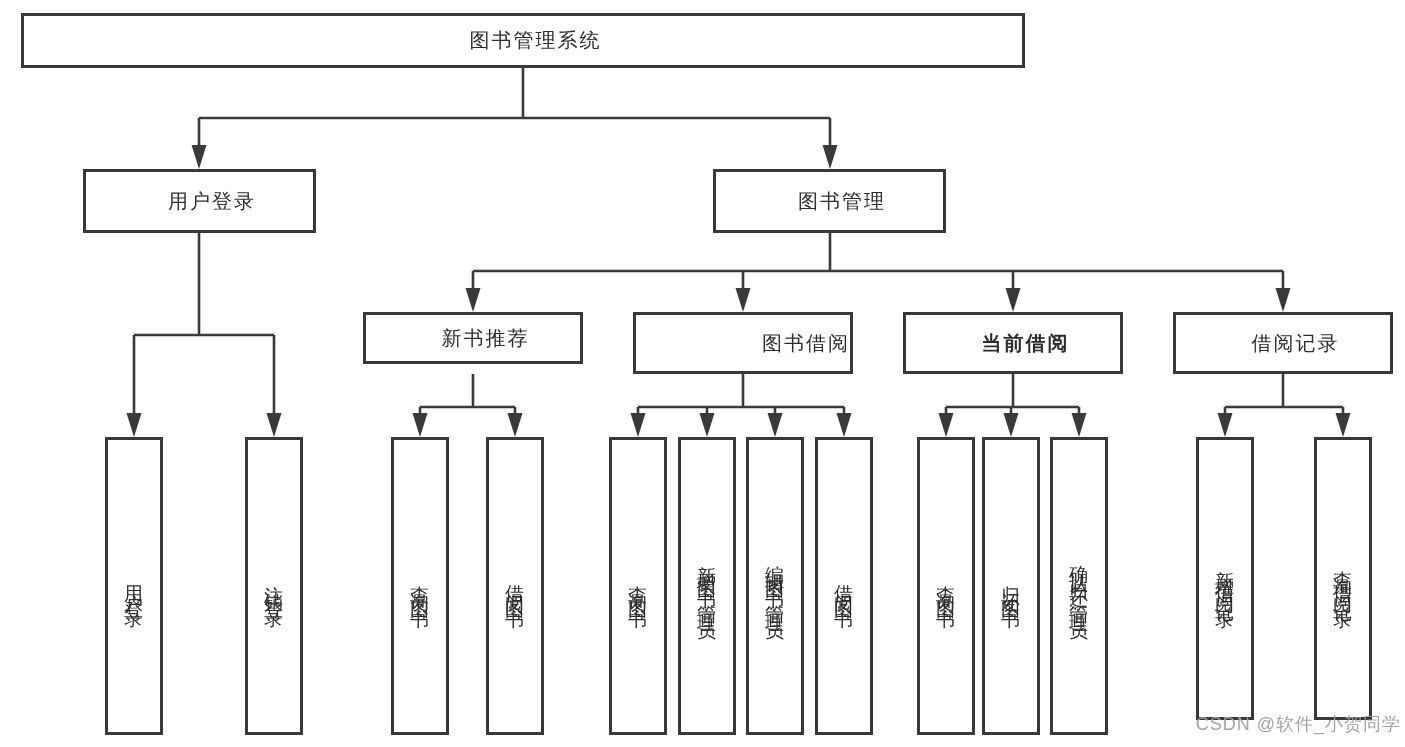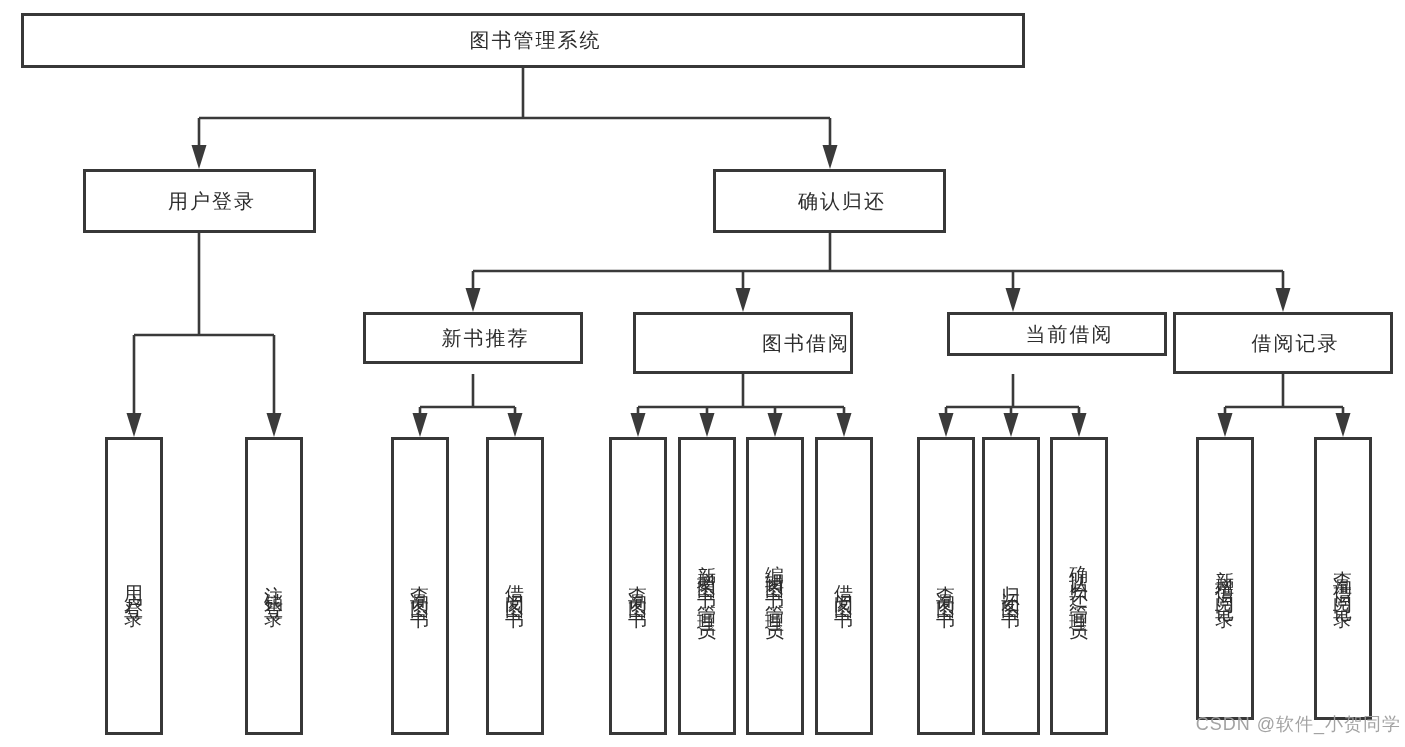--- a/index.html
+++ b/index.html
@@ -75,30 +75,30 @@
 </svg>
 
 <div class="node h" style="left:21px; top:13px; width:1004px; height:55px;">
   <span>图书管理系统</span>
 </div>
 
 <div class="node h" style="left:83px; top:169px; width:233px; height:64px;">
   <span>用户登录</span>
 </div>
 <div class="node h" style="left:713px; top:169px; width:233px; height:64px;">
-  <span>确认归还</span>
+  <span>图书管理</span>
 </div>
 
 <div class="node h" style="left:363px; top:312px; width:220px; height:52px;">
   <span>新书推荐</span>
 </div>
 <div class="node h" style="left:633px; top:312px; width:220px; height:62px;justify-content:flex-end;">
   <span>图书借阅</span>
 </div>
-<div class="node h" style="left:947px; top:312px; width:220px; height:44px;">
+<div class="node h" style="left:903px; top:312px; width:220px; height:62px;font-weight:bold;">
   <span>当前借阅</span>
 </div>
 <div class="node h" style="left:1173px; top:312px; width:220px; height:62px;">
   <span>借阅记录</span>
 </div>
 
 <div class="node" style="left:105px; top:437px; width:58px; height:298px;">
   <span class="vtext">用户登录</span>
 </div>
 <div class="node" style="left:245px; top:437px; width:58px; height:298px;">

